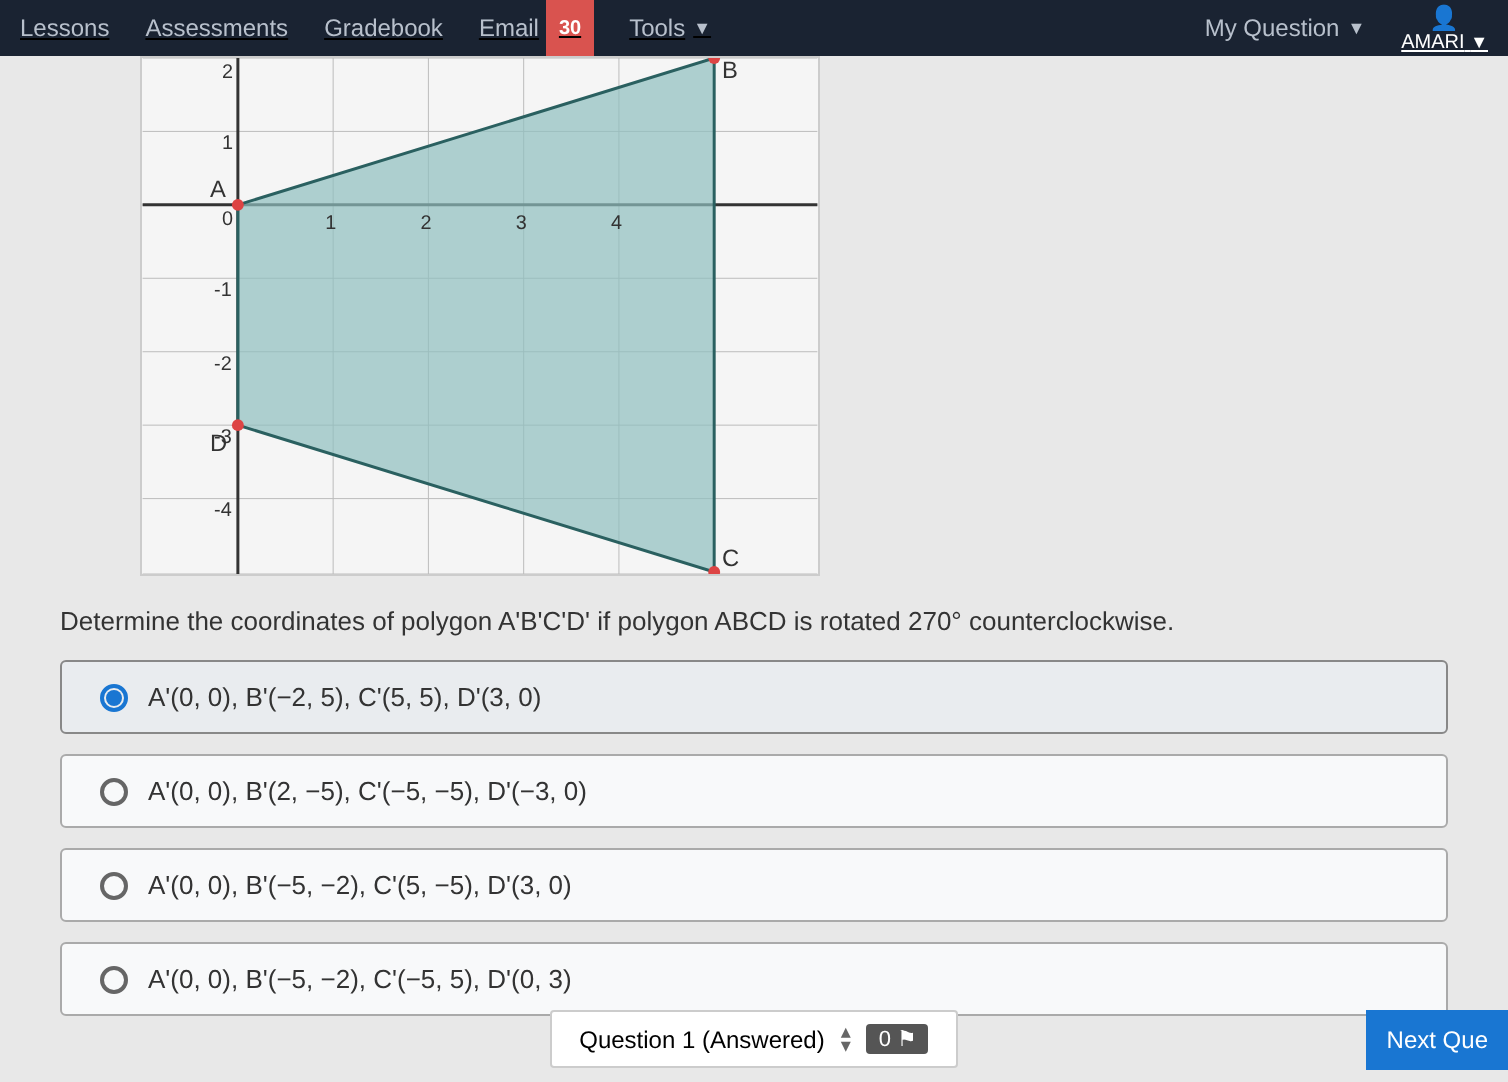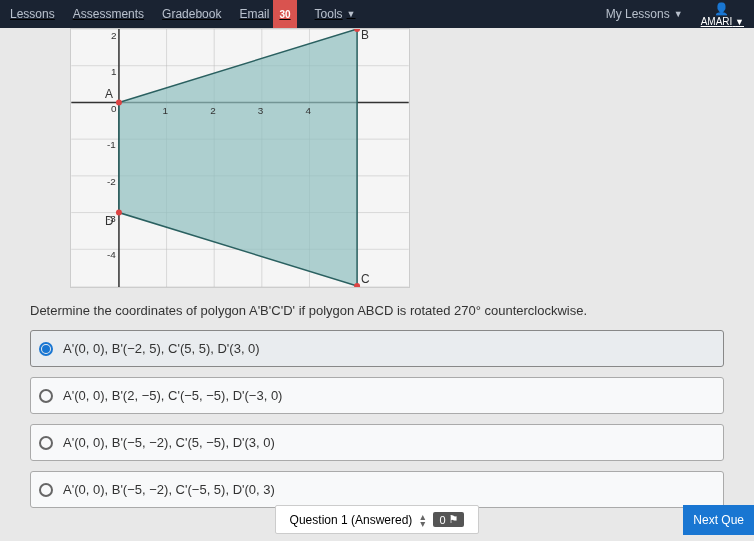--- a/index.html
+++ b/index.html
@@ -9,21 +9,21 @@
 .nav-right { display: flex; gap: 18px; align-items: center; }
 .nav-item { color: #b8c0cc; font-size: 12px; cursor: pointer; display: flex; align-items: center; gap: 4px; }
 .badge { background: #d9534f; color: white; padding: 17px 6px; border-radius: 3px; font-size: 10px; font-weight: bold; }
 .user { color: #fff; font-size: 11px; display: flex; flex-direction: column; align-items: center; }
 .user-icon { font-size: 12px; }
 .content { padding: 0 20px; }
 .graph-area { width: 340px; height: 260px; background: #f5f5f5; margin: 0 0 15px 50px; position: relative; border: 1px solid #ccc; }
 .graph-svg { width: 100%; height: 100%; }
 .question-text { font-size: 13px; color: #333; margin: 10px 0 12px 0; padding: 0 10px; }
 .options { display: flex; flex-direction: column; gap: 10px; padding: 0 10px; }
-.option { background: #f8f9fa; border: 1px solid #aaa; border-radius: 3px; padding: 10px 8px; display: flex; align-items: center; gap: 10px; font-size: 13px; color: #333; cursor: pointer; }
+.option { background: #f8f9fa; border: 1px solid #aaa; border-radius: 3px; padding: 10px 19px; display: flex; align-items: center; gap: 10px; font-size: 13px; color: #333; cursor: pointer; }
 .option.selected { background: #e9ecef; border-color: #888; }
 .radio { width: 14px; height: 14px; border: 2px solid #666; border-radius: 50%; flex-shrink: 0; display: flex; align-items: center; justify-content: center; }
 .radio.checked { border-color: #1976d2; }
 .radio.checked::after { content: ''; width: 8px; height: 8px; background: #1976d2; border-radius: 50%; }
 .footer { position: absolute; bottom: 0; left: 0; right: 0; height: 36px; display: flex; align-items: flex-start; justify-content: center; gap: 10px; }
 .q-status { background: #fff; border: 1px solid #ccc; padding: 6px 14px; font-size: 12px; border-radius: 2px; display: flex; align-items: center; gap: 8px; }
 .flag-badge { background: #555; color: #fff; padding: 1px 6px; font-size: 11px; border-radius: 2px; display: flex; align-items: center; gap: 3px; }
 .next-btn { position: absolute; right: 0; bottom: 6px; background: #1976d2; color: #ffffff; padding: 8px 10px; font-size: 12px; border: none; cursor: pointer; }
 .caret { font-size: 9px; }
 .stepper { font-size: 10px; color: #666; display: flex; flex-direction: column; line-height: 7px; cursor: pointer; }
@@ -40,21 +40,21 @@
       <span>Email</span>
       <span class="badge">30</span>
     </span>
     <span class="nav-item">
       <span>Tools</span>
       <span class="caret">▼</span>
     </span>
   </div>
   <div class="nav-right">
     <span class="nav-item">
-      <span>My Lessons</span>
+      <span>My Question</span>
       <span class="caret">▼</span>
     </span>
     <div class="user">
       <span class="user-icon">👤</span>
       <span style="font-size:10px;text-decoration:underline;">
         <span>AMARI</span> <span class="caret">▼</span>
       </span>
     </div>
   </div>
 </div>

